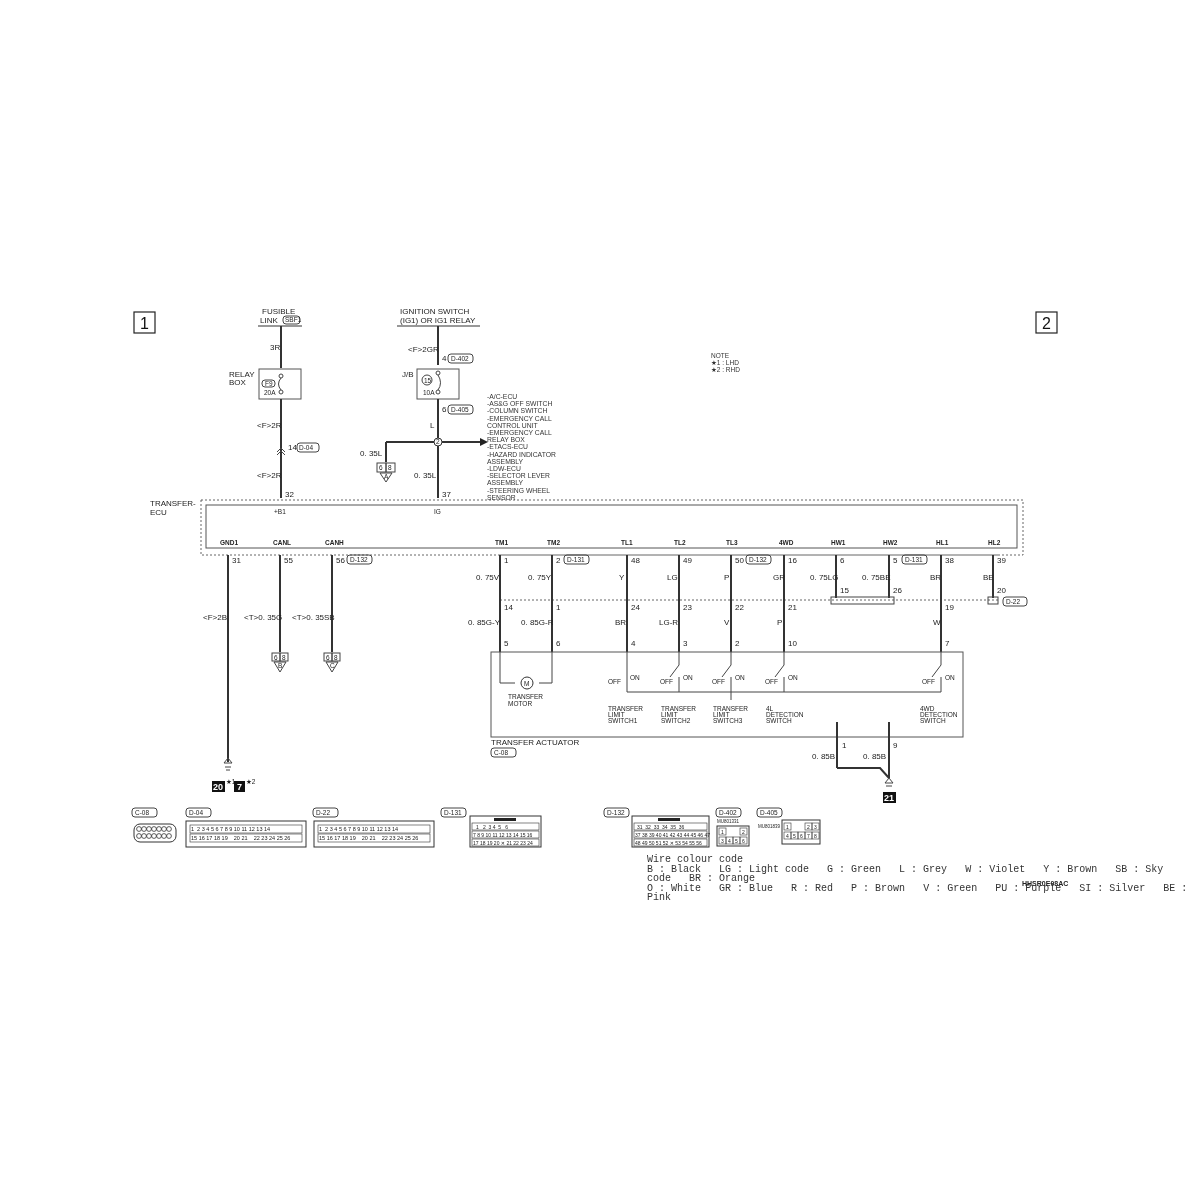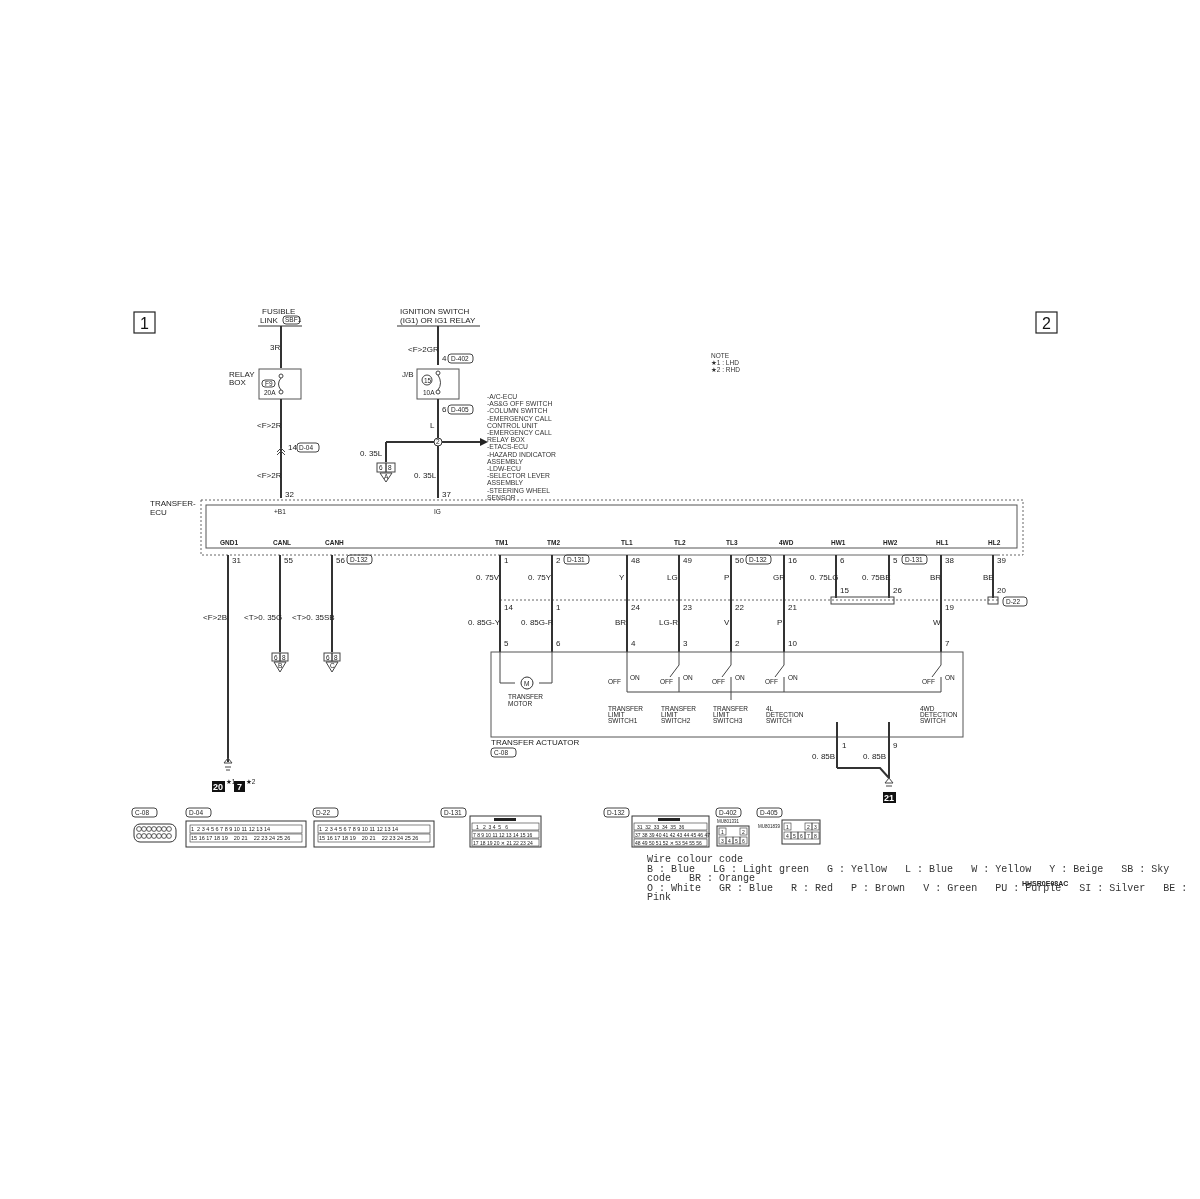--- a/index.html
+++ b/index.html
@@ -453,26 +453,26 @@
   <div>-LDW-ECU</div>
   <div>-SELECTOR LEVER</div>
   <div> ASSEMBLY</div>
   <div>-STEERING WHEEL</div>
   <div> SENSOR</div>
 </div>
 
 <div class="legend">
   <div>Wire colour code</div>
   <div>
-    <span>B : Blue</span>
-    <span>LG : Light green</span>
-    <span>G : Yellow</span>
-    <span>L : Blue</span>
-    <span>W : Yellow</span>
-    <span>Y : Beige</span>
+    <span>B : Black</span>
+    <span>LG : Light code</span>
+    <span>G : Green</span>
+    <span>L : Grey</span>
+    <span>W : Violet</span>
+    <span>Y : Brown</span>
     <span>SB : Sky code</span>
     <span>BR : Orange</span>
   </div>
   <div>
     <span>O : White</span>
     <span>GR : Blue</span>
     <span>R : Red</span>
     <span>P : Brown</span>
     <span>V : Green</span>
     <span>PU : Purple</span>

